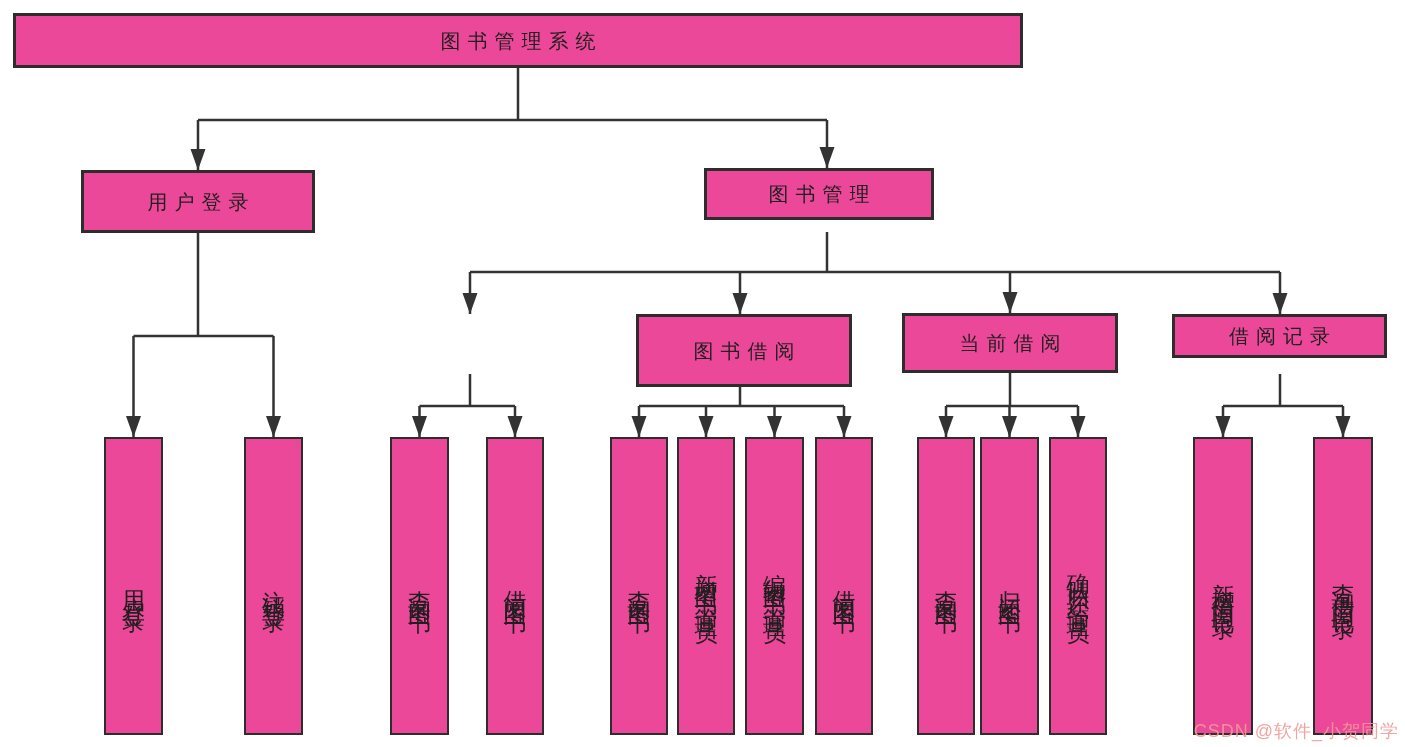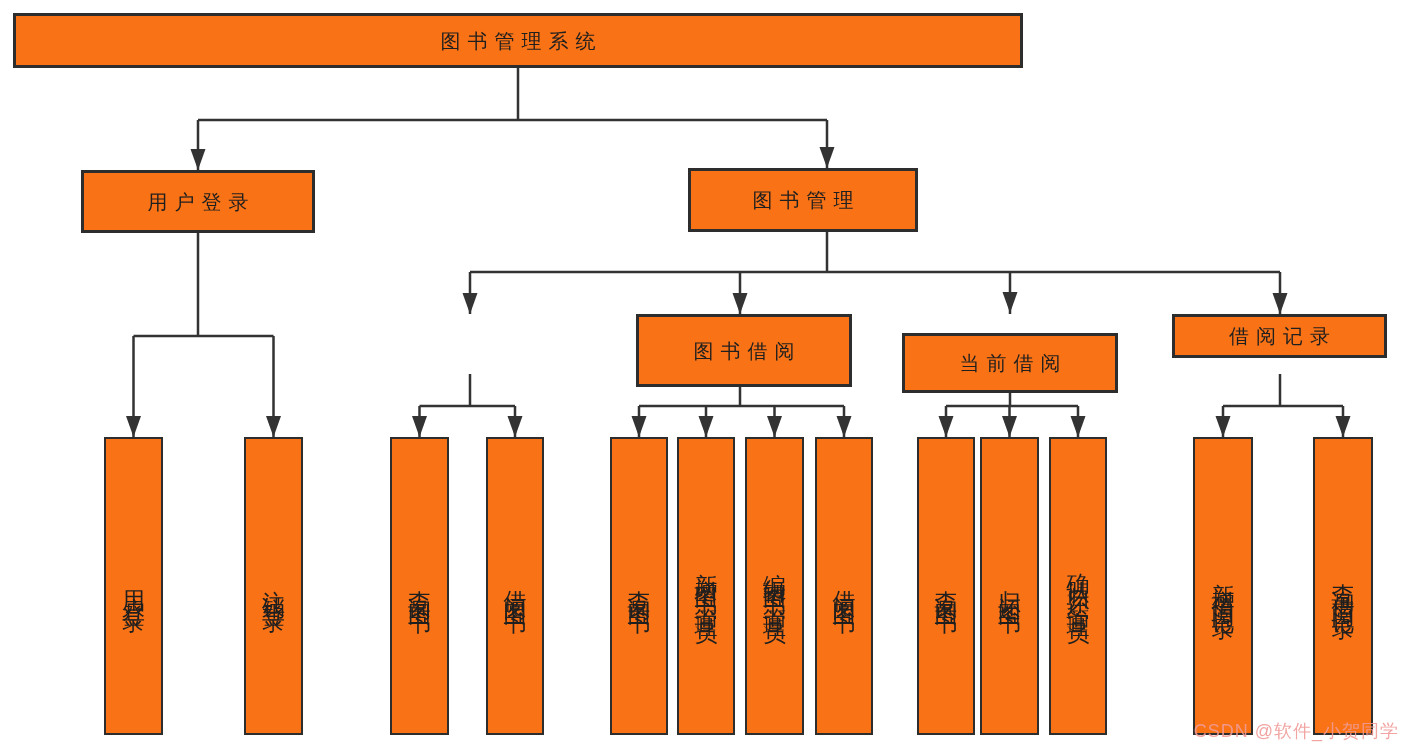--- a/index.html
+++ b/index.html
@@ -2,40 +2,40 @@
 <html><head>
 <meta charset="utf-8">
 <style>
   html, body { margin:0; padding:0; background:#ffffff; }
   .canvas {
     position:relative; width:1405px; height:747px; background:#ffffff;
     font-family:"Liberation Sans", sans-serif; overflow:hidden;
   }
   .wires { position:absolute; left:0; top:0; width:1405px; height:747px; }
   .node {
-    position:absolute; box-sizing:border-box; background:#f97316;
+    position:absolute; box-sizing:border-box; background:#ec4899;
     border:3px solid #2d2d2d; color:#1f1f1f;
     display:flex; align-items:center; justify-content:center;
   }
   .hlabel {
     font-size:20px; letter-spacing:7px; padding-left:7px;
     white-space:nowrap; line-height:1.2;
   }
   .leaf { border-width:2.5px; }
   .vlabel {
     writing-mode:vertical-rl; text-orientation:mixed;
     font-size:23px; letter-spacing:7px; line-height:1; white-space:nowrap;
   }
   
   .n-root   { left:13px;   top:13px;  width:1010px; height:55px; }
   .n-login  { left:81px;   top:170px; width:234px;  height:63px; }
-  .n-mgmt   { left:688px;  top:168px; width:230px;  height:64px;text-align:center; }
+  .n-mgmt   { left:704px;  top:168px; width:230px;  height:52px;text-align:center; }
   .n-newrec { left:362px;  top:314px; width:216px;  height:60px; }
   .n-borrow { left:636px;  top:314px; width:216px;  height:73px; }
-  .n-cur    { left:902px;  top:313px; width:216px;  height:60px;margin-top:20px; }
+  .n-cur    { left:902px;  top:313px; width:216px;  height:60px; }
   .n-rec    { left:1172px; top:314px; width:215px;  height:44px; }
   .l-1a { left:104px;  top:437px; width:59px; height:298px; }
   .l-1b { left:244px;  top:437px; width:59px; height:298px; }
   .l-2a { left:390px;  top:437px; width:59px; height:298px; }
   .l-2b { left:486px;  top:437px; width:58px; height:298px; }
   .l-3a { left:610px;  top:437px; width:58px; height:298px; }
   .l-3b { left:677px;  top:437px; width:58px; height:298px; }
   .l-3c { left:745px;  top:437px; width:59px; height:298px; }
   .l-3d { left:815px;  top:437px; width:58px; height:298px; }
   .l-4a { left:917px;  top:437px; width:58px; height:298px; }

